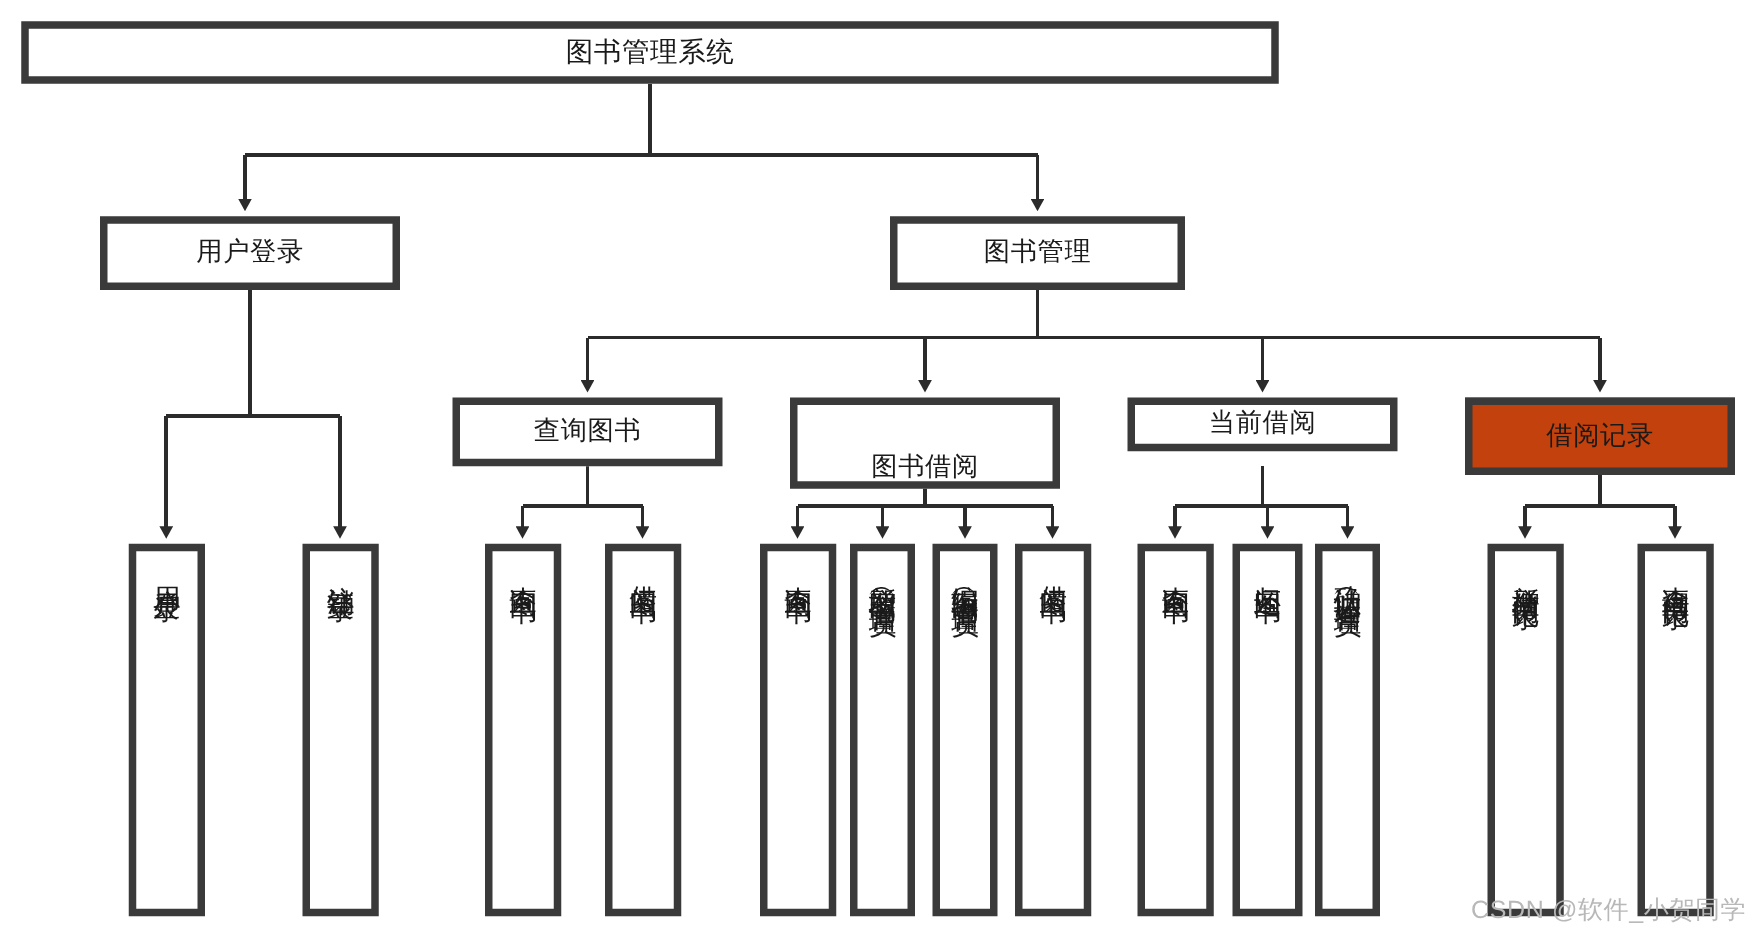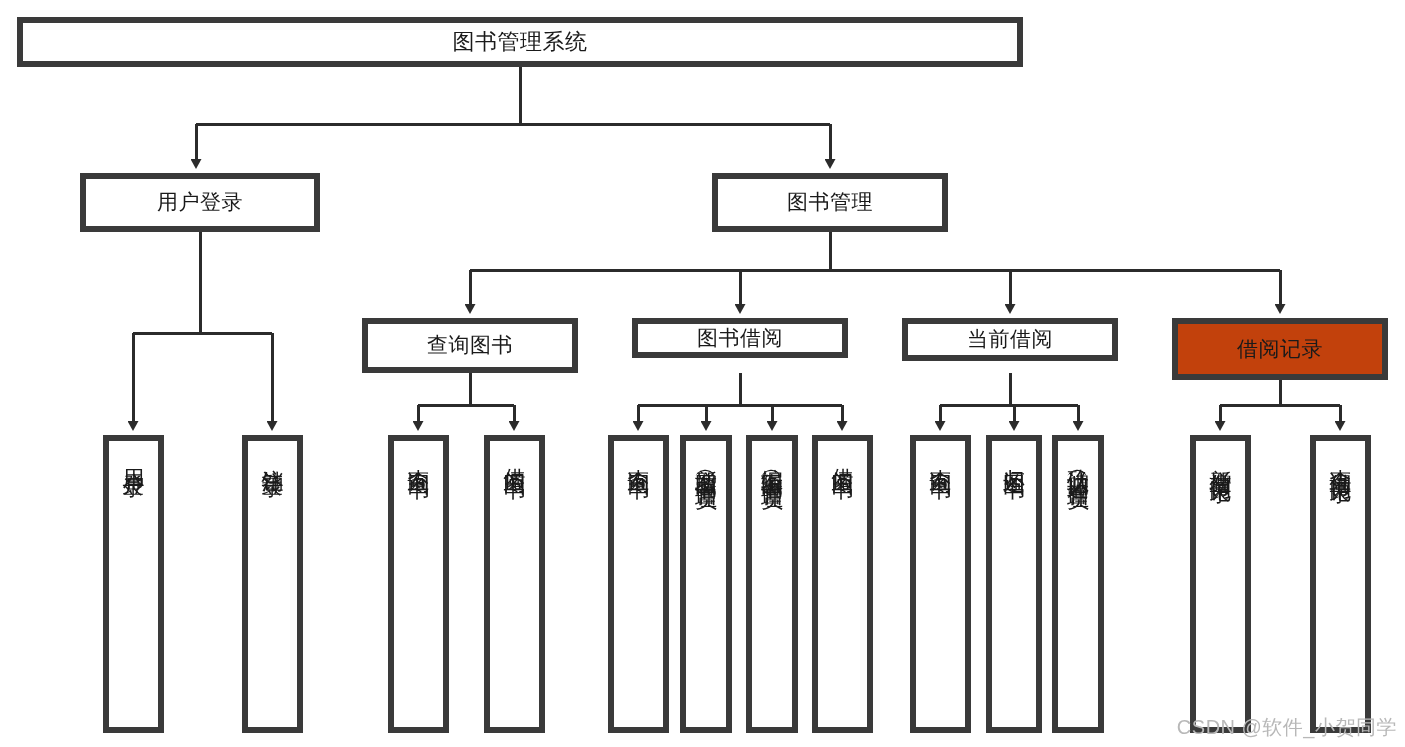--- a/index.html
+++ b/index.html
@@ -129,21 +129,21 @@
   <div class="node horizontal" style="left: 80px; top: 173px; width: 240px; height: 59px; border-color: rgb(58, 58, 58); background: rgb(255, 255, 255); color: rgb(26, 26, 26);">
     <span class="label">用户登录</span>
   </div>
   <div class="node horizontal" style="left: 712px; top: 173px; width: 236px; height: 59px; border-color: rgb(58, 58, 58); background: rgb(255, 255, 255); color: rgb(26, 26, 26);">
     <span class="label">图书管理</span>
   </div>
 
   <div class="node horizontal" style="left: 362px; top: 318px; width: 216px; height: 55px; border-color: rgb(58, 58, 58); background: rgb(255, 255, 255); color: rgb(26, 26, 26);">
     <span class="label">查询图书</span>
   </div>
-  <div class="node horizontal" style="left: 632px; top: 318px; width: 216px; height: 40px; border-color: rgb(58, 58, 58); background: rgb(255, 255, 255); color: rgb(26, 26, 26);">
+  <div class="node horizontal" style="left: 632px; top: 318px; width: 216px; height: 73px; border-color: rgb(58, 58, 58); background: rgb(255, 255, 255); color: rgb(26, 26, 26); align-items: flex-end;">
     <span class="label">图书借阅</span>
   </div>
   <div class="node horizontal" style="left: 902px; top: 318px; width: 216px; height: 43px; border-color: rgb(58, 58, 58); background: rgb(255, 255, 255); color: rgb(26, 26, 26);">
     <span class="label">当前借阅</span>
   </div>
   <div class="node horizontal" style="left: 1172px; top: 318px; width: 216px; height: 62px; border-color: rgb(58, 58, 58); background: #c2410c; color: rgb(26, 26, 26);">
     <span class="label">借阅记录</span>
   </div>
 
   <div class="node vertical" style="left: 103px; top: 435px; width: 61px; height: 298px; border-color: rgb(58, 58, 58); background: rgb(255, 255, 255); color: rgb(26, 26, 26);">

